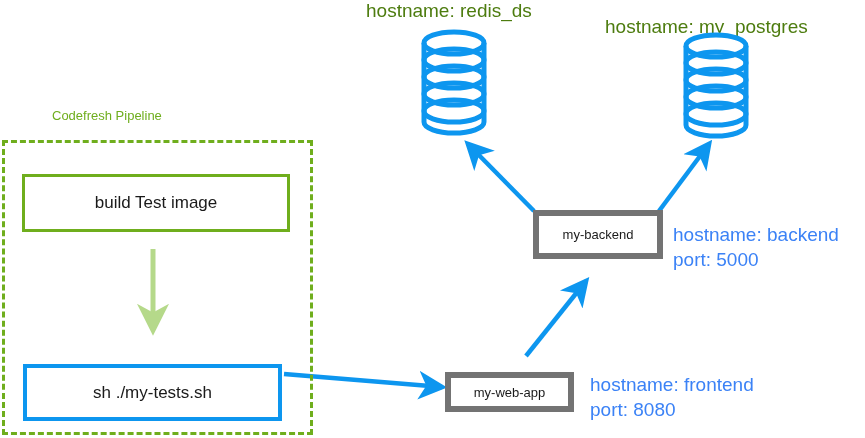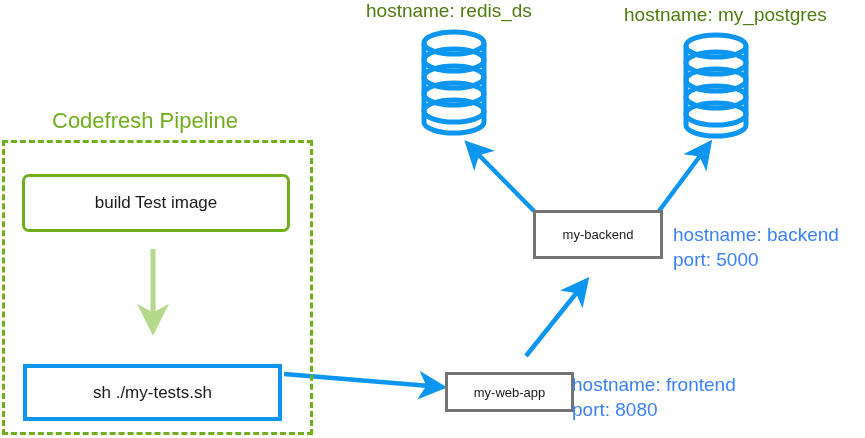--- a/index.html
+++ b/index.html
@@ -32,36 +32,36 @@
     justify-content: center;
     text-align: center;
   }
   .box-green {
     border: 3px solid #6fae1d;
   }
   .box-blue {
     border: 4px solid #0d96ef;
   }
   .box-blue-thin {
-    border: 3px solid #737373;
+    border: 6px solid #737373;
   }
   .node-label {
     color: #1a1a1a;
     white-space: nowrap;
   }
   .pipeline-frame {
     position: absolute;
     box-sizing: border-box;
     border: 3px dashed #6fae1d;
     background: transparent;
   }
   .pipeline-title {
     position: absolute;
     color: #6fae1d;
-    font-size: 22px;
+    font-size: 13px;
     white-space: nowrap;
   }
   .blue-caption {
     position: absolute;
     color: #3b82f6;
     font-size: 19px;
     line-height: 25px;
     white-space: nowrap;
   }
   .db-caption {
@@ -98,32 +98,32 @@
 
     <line x1="534" y1="211" x2="468" y2="144" stroke="#0d96ef" stroke-width="4.5" marker-end="url(#arrow-blue)"></line>
 
     <line x1="659" y1="211" x2="709" y2="144" stroke="#0d96ef" stroke-width="4.5" marker-end="url(#arrow-blue)"></line>
   </svg>
 
   <div class="pipeline-title" style="left:52px; top:108px;">Codefresh Pipeline</div>
 
   <div class="pipeline-frame" style="left:2px; top:140px; width:311px; height:295px;"></div>
 
-  <div class="node-box box-green" style="left:22px; top:174px; width:268px; height:58px;border-radius:7px;">
+  <div class="node-box box-green" style="left:22px; top:174px; width:268px; height:58px;">
     <span class="node-label" style="font-size:17px;">build Test image</span>
   </div>
 
   <div class="node-box box-blue" style="left:23px; top:364px; width:259px; height:57px;">
     <span class="node-label" style="font-size:17px;">sh ./my-tests.sh</span>
   </div>
 
   <div class="node-box box-blue-thin" style="left:445px; top:372px; width:129px; height:40px;">
     <span class="node-label" style="font-size:13px;">my-web-app</span>
   </div>
-  <div class="blue-caption" style="left:572px; top:372px;">
+  <div class="blue-caption" style="left:590px; top:372px;">
     <div>hostname: frontend</div>
     <div>port: 8080</div>
   </div>
 
   <div class="node-box box-blue-thin" style="left:533px; top:210px; width:130px; height:49px;">
     <span class="node-label" style="font-size:13px;">my-backend</span>
   </div>
   <div class="blue-caption" style="left:673px; top:222px;">
     <div>hostname: backend</div>
     <div>port: 5000</div>
@@ -144,21 +144,21 @@
       <ellipse cx="36" cy="67" rx="30" ry="11"></ellipse>
       <path d="M 6 67 L 6 84"></path>
       <path d="M 66 67 L 66 84"></path>
       <ellipse cx="36" cy="84" rx="30" ry="11"></ellipse>
       <path d="M 6 84 L 6 95"></path>
       <path d="M 66 84 L 66 95"></path>
       <path d="M 6 95 A 30 11 0 0 0 66 95"></path>
     </g>
   </svg>
 
-  <div class="db-caption" style="left:605px; top:4px;margin-left:19px;">hostname: my_postgres</div>
+  <div class="db-caption" style="left:605px; top:16px;">hostname: my_postgres</div>
   <svg class="db-icon" style="left:680px; top:30px;" width="72" height="112" viewBox="0 0 72 112">
     <g fill="none" stroke="#0d96ef" stroke-width="5">
       <ellipse cx="36" cy="16" rx="30" ry="11"></ellipse>
       <path d="M 6 16 L 6 33"></path>
       <path d="M 66 16 L 66 33"></path>
       <ellipse cx="36" cy="33" rx="30" ry="11"></ellipse>
       <path d="M 6 33 L 6 50"></path>
       <path d="M 66 33 L 66 50"></path>
       <ellipse cx="36" cy="50" rx="30" ry="11"></ellipse>
       <path d="M 6 50 L 6 67"></path>

